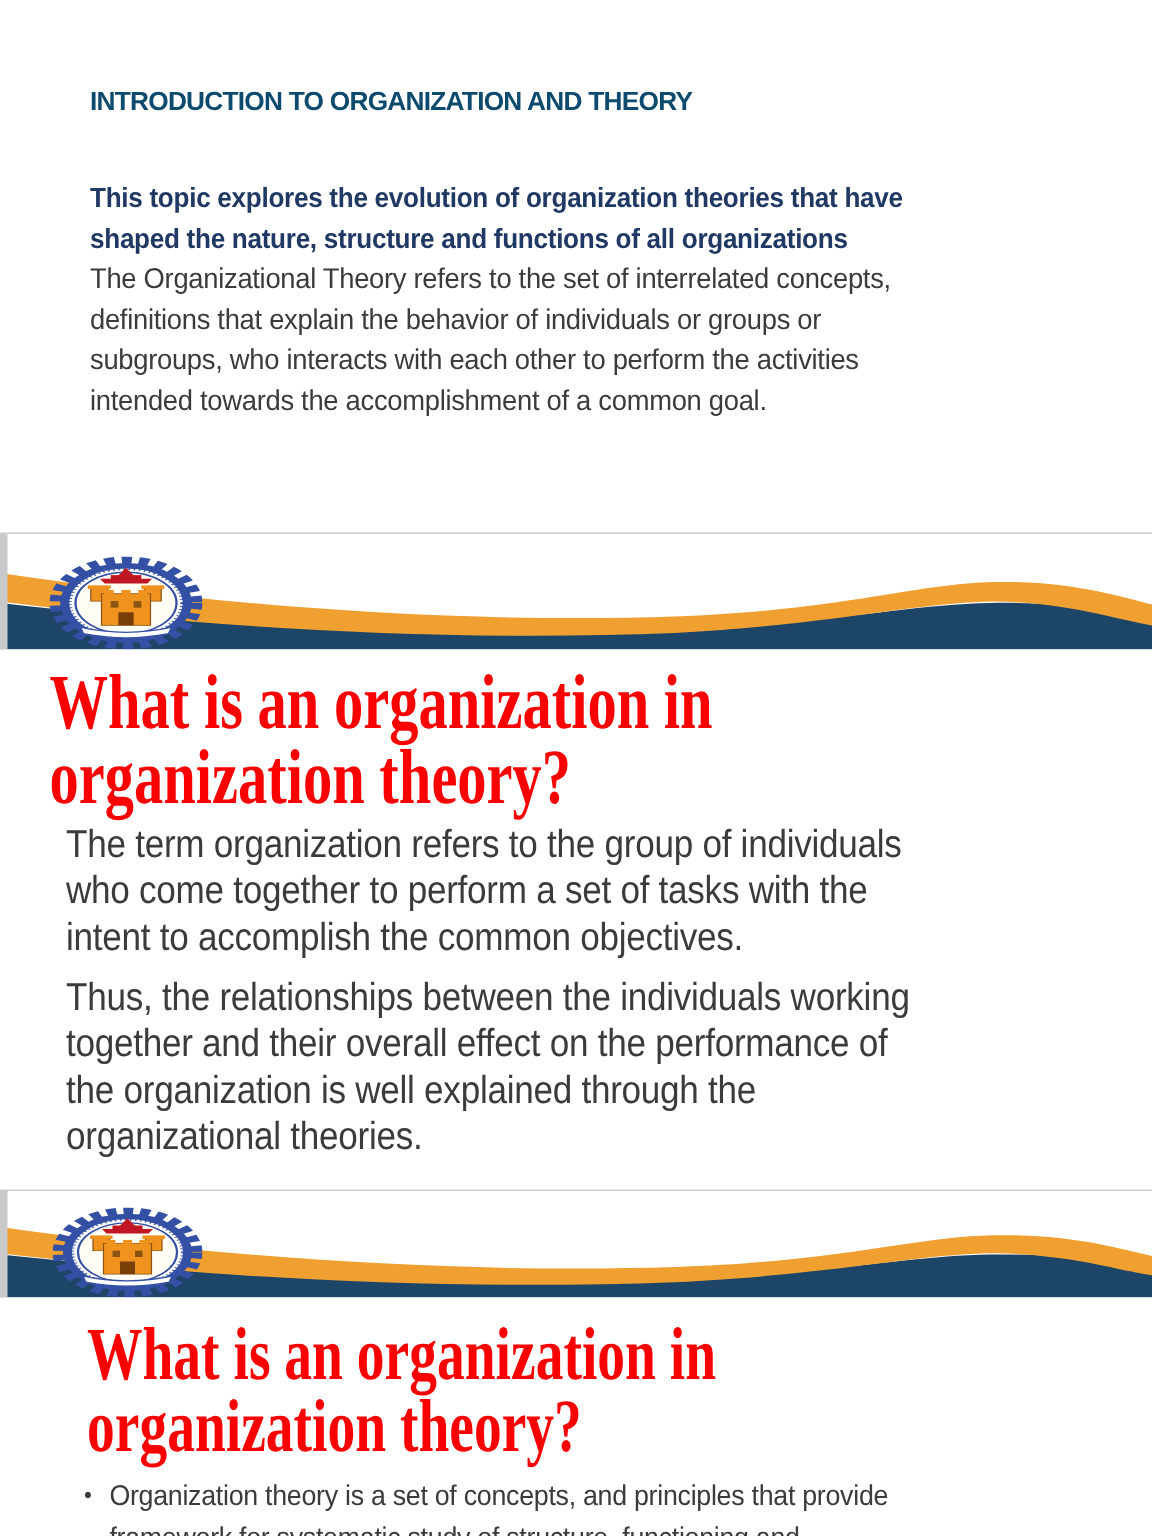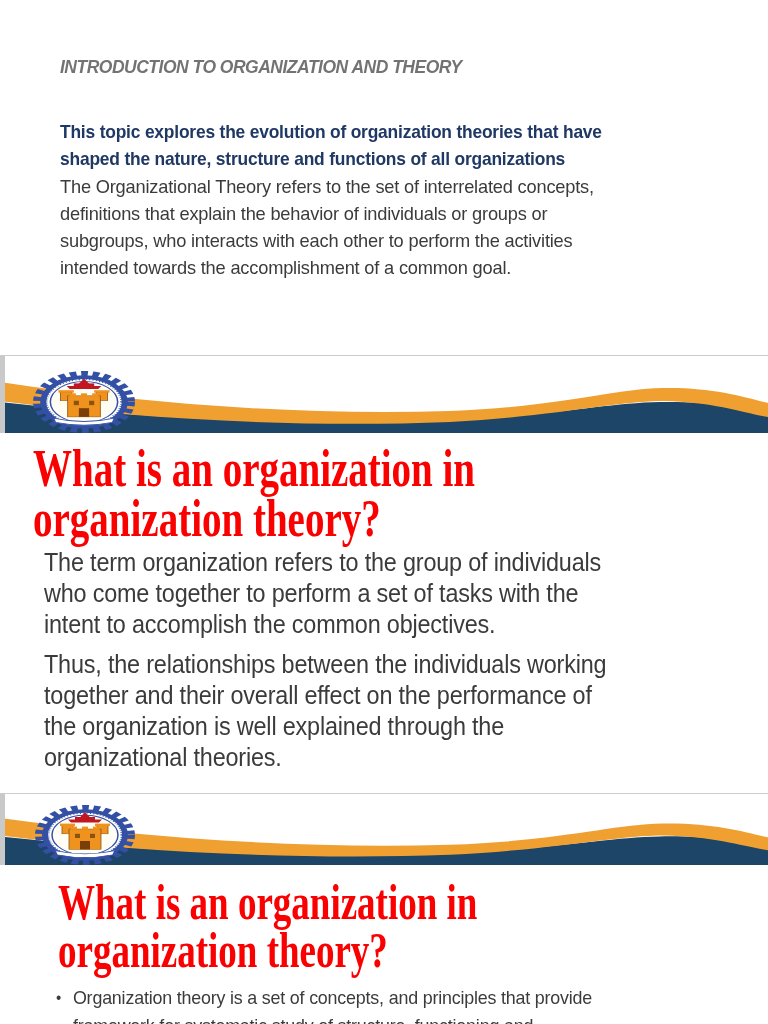--- a/index.html
+++ b/index.html
@@ -10,22 +10,21 @@
     position:relative;
     font-family:"Liberation Sans",sans-serif;
   }
   .abs{position:absolute;}
   .pre{white-space:pre-line;}
 
   
   .s1-title{
     left:60px;top:57px;width:700px;
     font-size:17.5px;font-weight:bold;letter-spacing:-0.5px;
-    color:#737373;
-    font-style:italic;
+    color:#0c4a6e;
   }
   .s1-subtitle{
     left:60px;top:118px;width:760px;
     font-size:18.5px;line-height:27px;font-weight:bold;letter-spacing:-0.2px;
     color:#1F3864;
     transform:scaleX(0.94);transform-origin:left top;
   }
   .s1-para{
     left:60px;top:173px;width:760px;
     font-size:19px;line-height:27px;letter-spacing:-0.2px;

